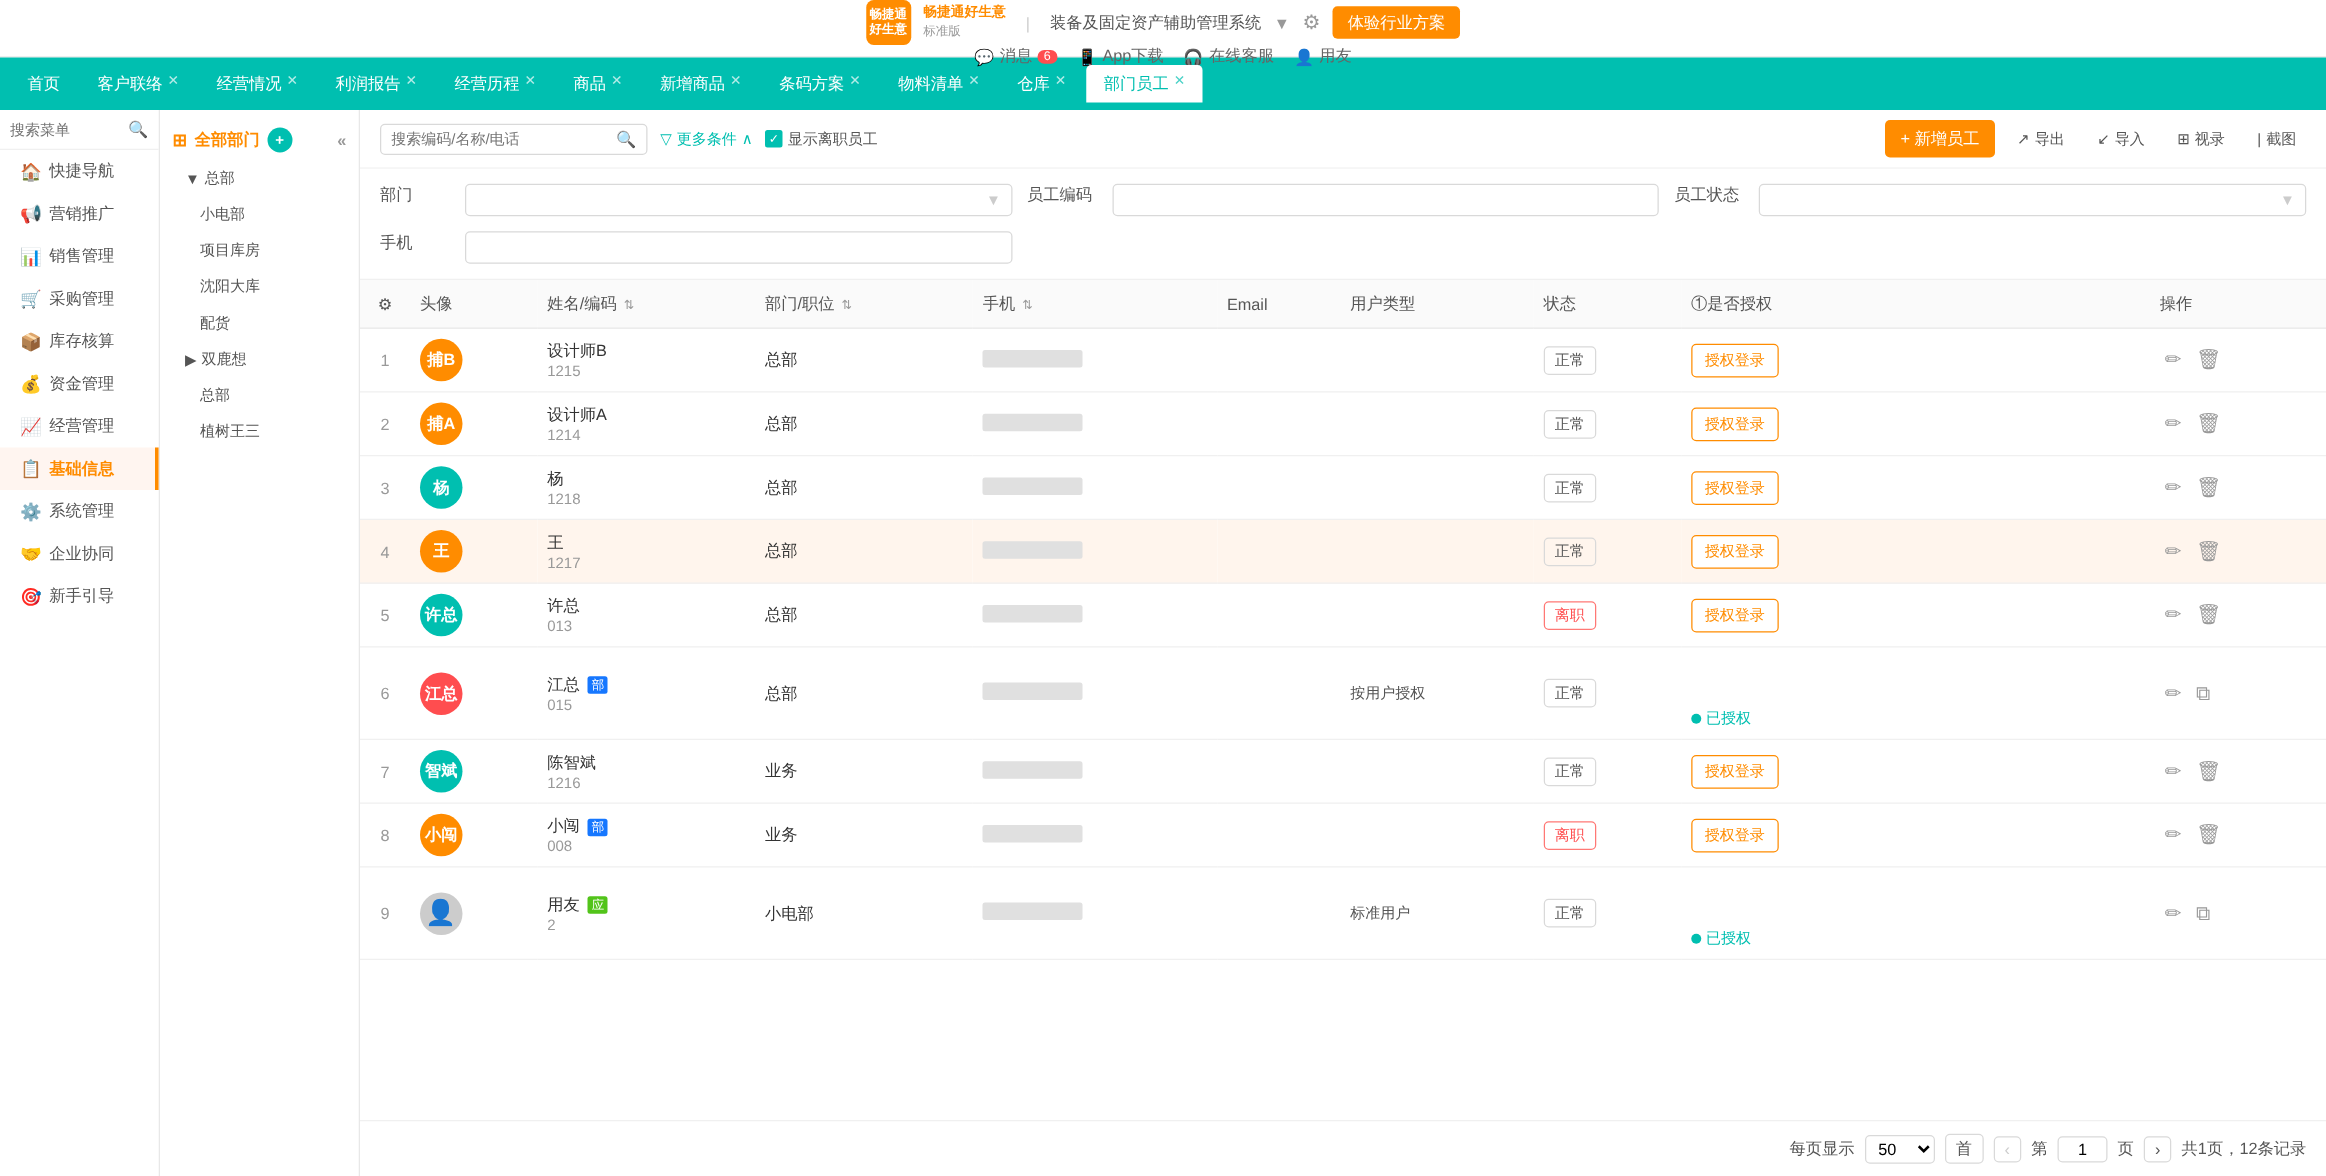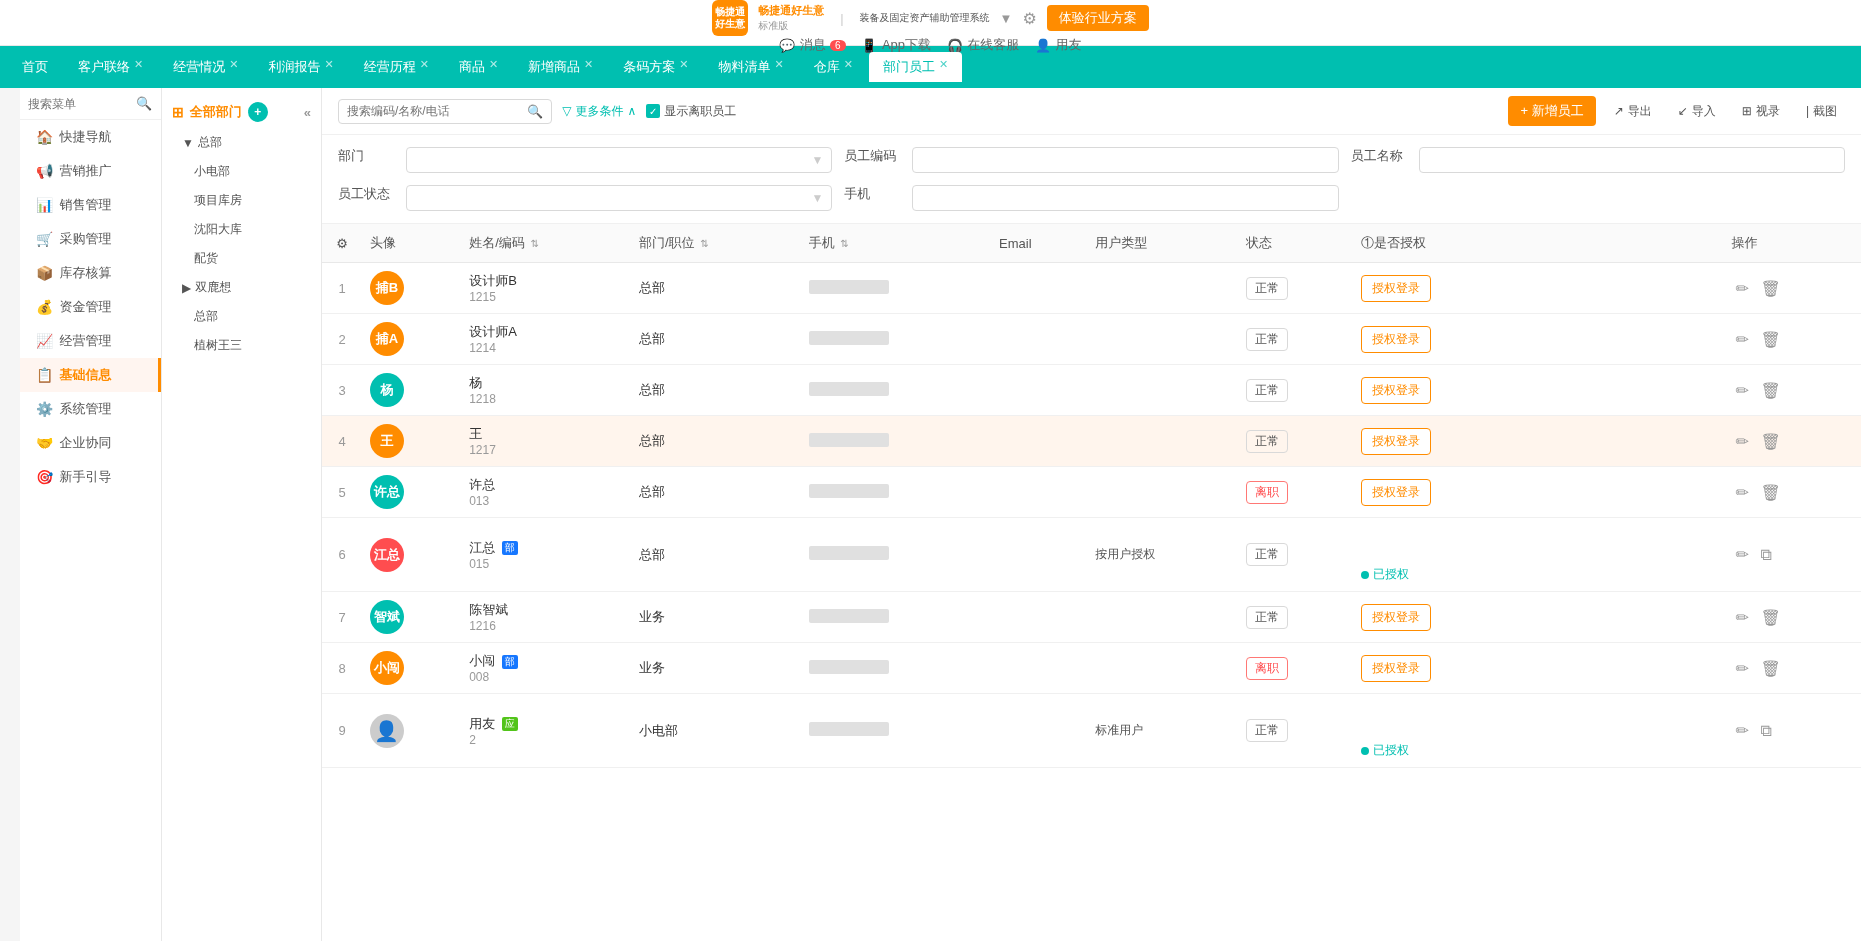--- a/index.html
+++ b/index.html
@@ -44,27 +44,26 @@
       white-space: nowrap;
     }
     .nav-tab.active { background: #fff; color: #00bfb0; }
     .nav-tab .close { color: inherit; font-size: 11px; opacity: 0.7; }
 
     
     .main-layout { display: flex; height: calc(941px - 46px - 42px); }
 
     
     .sidebar {
-      width: 142px;
+      width: 128px;
       background: #fff;
       border-right: 1px solid #e8e8e8;
       display: flex;
       flex-direction: column;
       overflow-y: auto;
-      margin-left: 20px;
     }
     .sidebar-search {
       padding: 8px;
       border-bottom: 1px solid #f0f0f0;
       display: flex;
       align-items: center;
       gap: 4px;
     }
     .sidebar-search input {
       border: none;
@@ -436,21 +435,21 @@
 <div class="top-bar">
   <div class="top-bar-left">
     <div class="brand-icon">
       <span style="font-size:10px; text-align:center; line-height:1.2;">畅捷通<br>好生意</span>
     </div>
     <div style="display:flex; flex-direction:column; line-height:1.4;">
       <span style="font-size:11px; color:#ff8c00; font-weight:bold;">畅捷通好生意</span>
       <span style="font-size:10px; color:#999;">标准版</span>
     </div>
     <span style="color:#ccc; margin:0 6px;">|</span>
-    <span style="font-size:10px; color:#555;">装备及固定资产辅助管理系统</span>
+    <span style="font-size:13px; color:#555;">装备及固定资产辅助管理系统</span>
     <span style="color:#999; cursor:pointer;">▼</span>
     <span style="color:#999; cursor:pointer; font-size:16px;">⚙</span>
     <button class="trial-btn">体验行业方案</button>
   </div>
   <div class="top-bar-right">
     <div class="top-bar-btn">
       <span>💬</span>
       <span>消息</span>
       <span class="badge">6</span>
     </div>
@@ -643,24 +642,20 @@
       <div class="filter-form">
         <div class="filter-row">
           <span class="filter-label">部门</span>
           <div class="filter-select">
             <span></span>
             <span style="color:#ccc;">▼</span>
           </div>
         </div>
         <div class="filter-row">
           <span class="filter-label">员工编码</span>
-          <input class="filter-input" type="text" value="" style="">
-        </div>
-        <div class="filter-row">
-          <span class="filter-label">员工名称</span>
           <input class="filter-input" type="text" value="" style="">
         </div>
         <div class="filter-row">
           <span class="filter-label">员工状态</span>
           <div class="filter-select">
             <span></span>
             <span style="color:#ccc;">▼</span>
           </div>
         </div>
         <div class="filter-row">
@@ -893,16 +888,31 @@
               <td>
                 <span class="op-btn">✏</span>
                 <span class="op-btn">⧉</span>
               </td>
             </tr>
 
           </tbody>
         </table>
       </div>
 
+      <div class="pagination">
+        <span class="page-size-label">每页显示</span>
+        <select class="page-size-select">
+          <option>50</option>
+          <option>100</option>
+          <option>200</option>
+        </select>
+        <button class="page-btn">首</button>
+        <button class="page-btn disabled">‹</button>
+        <span>第</span>
+        <input class="page-input" value="1" style="">
+        <span>页</span>
+        <button class="page-btn">›</button>
+        <span class="page-total">共1页，12条记录</span>
+      </div>
 
     </div>
   </div>
 </div>
 
 </body></html>

